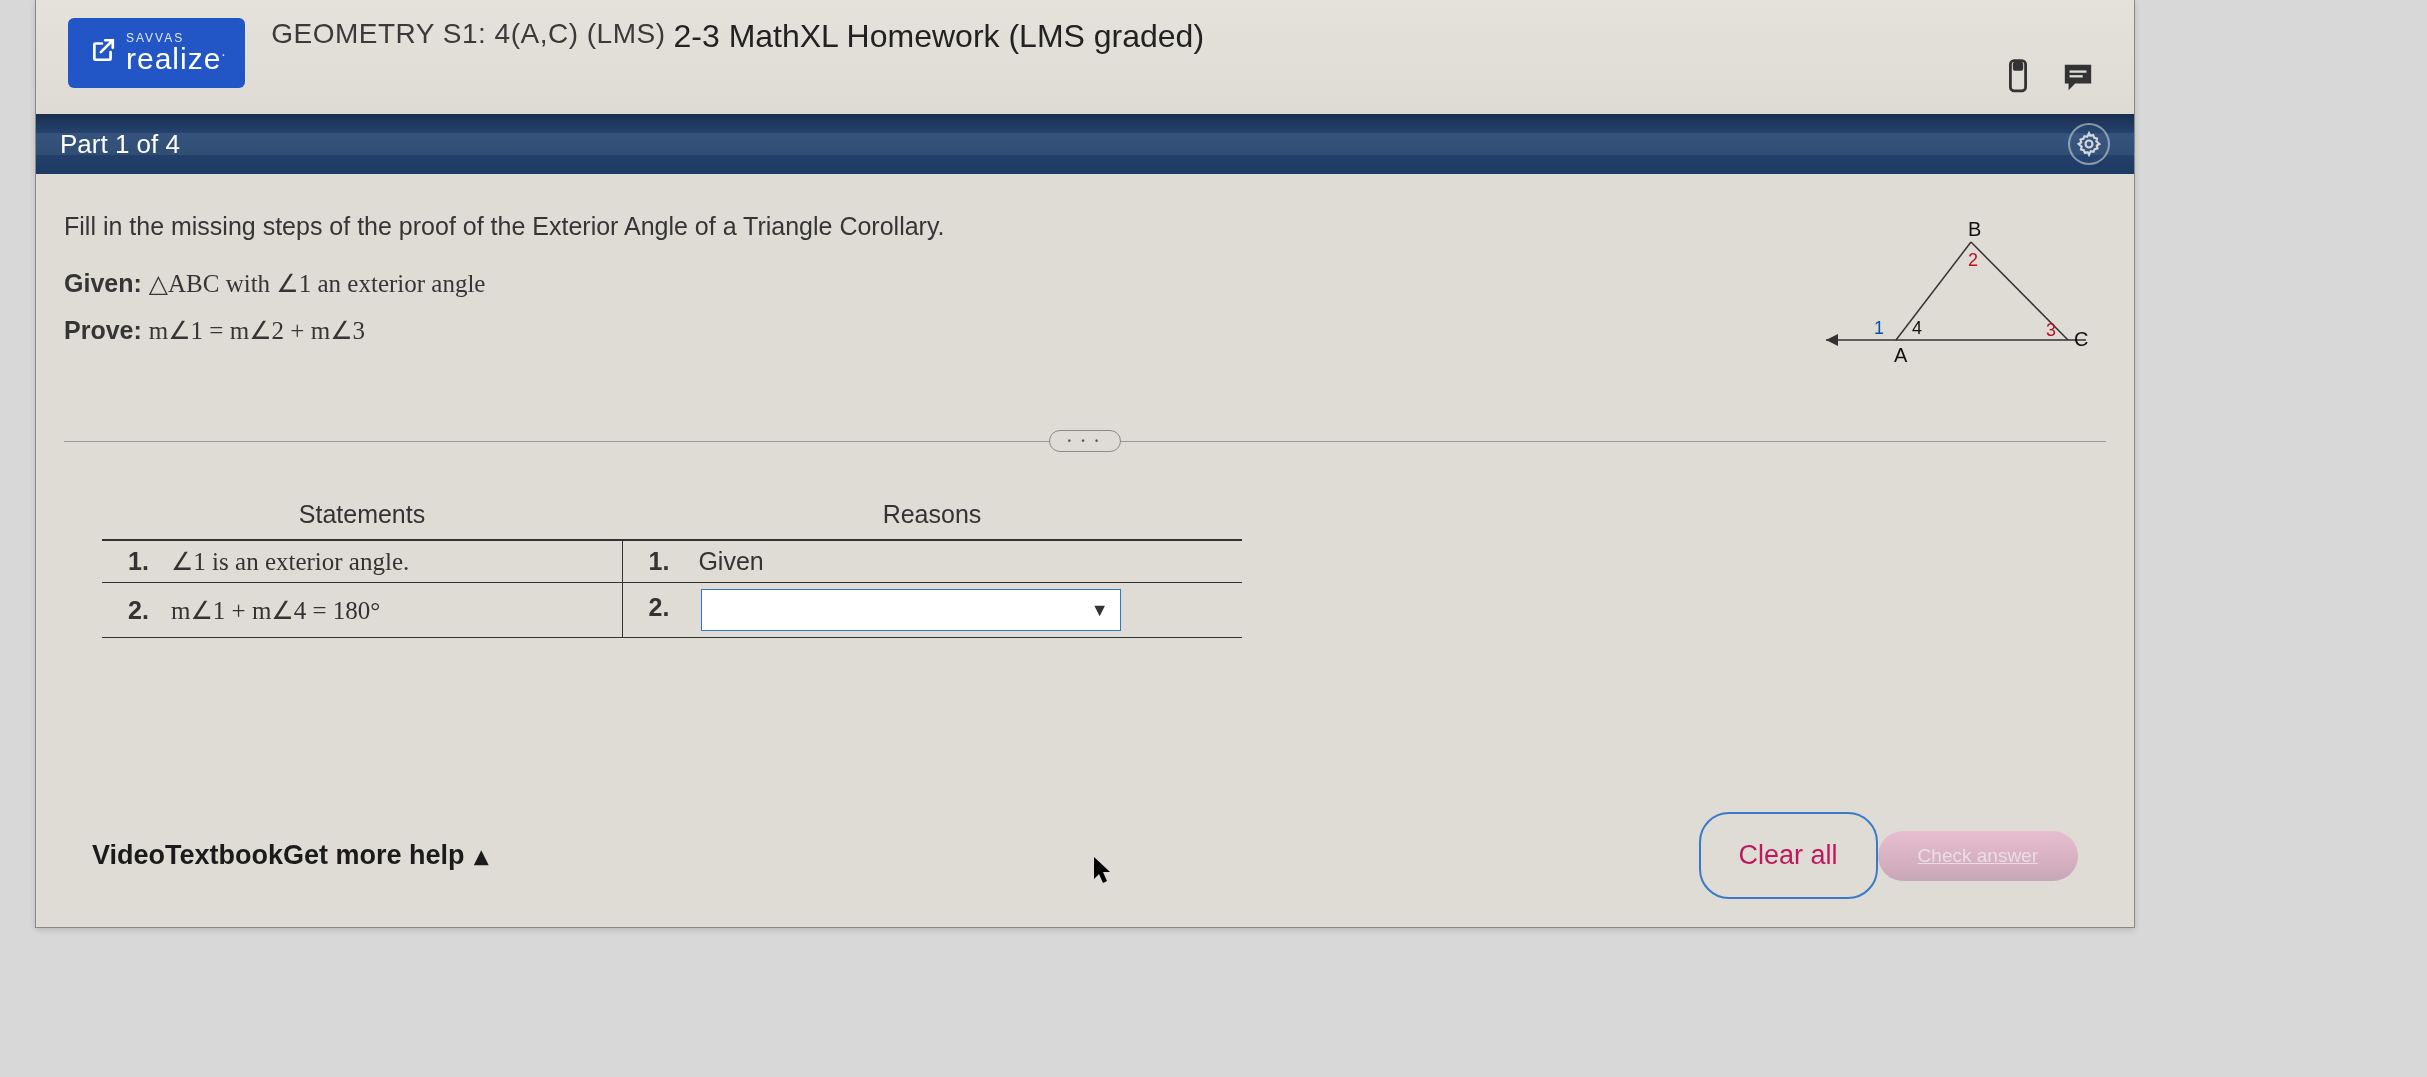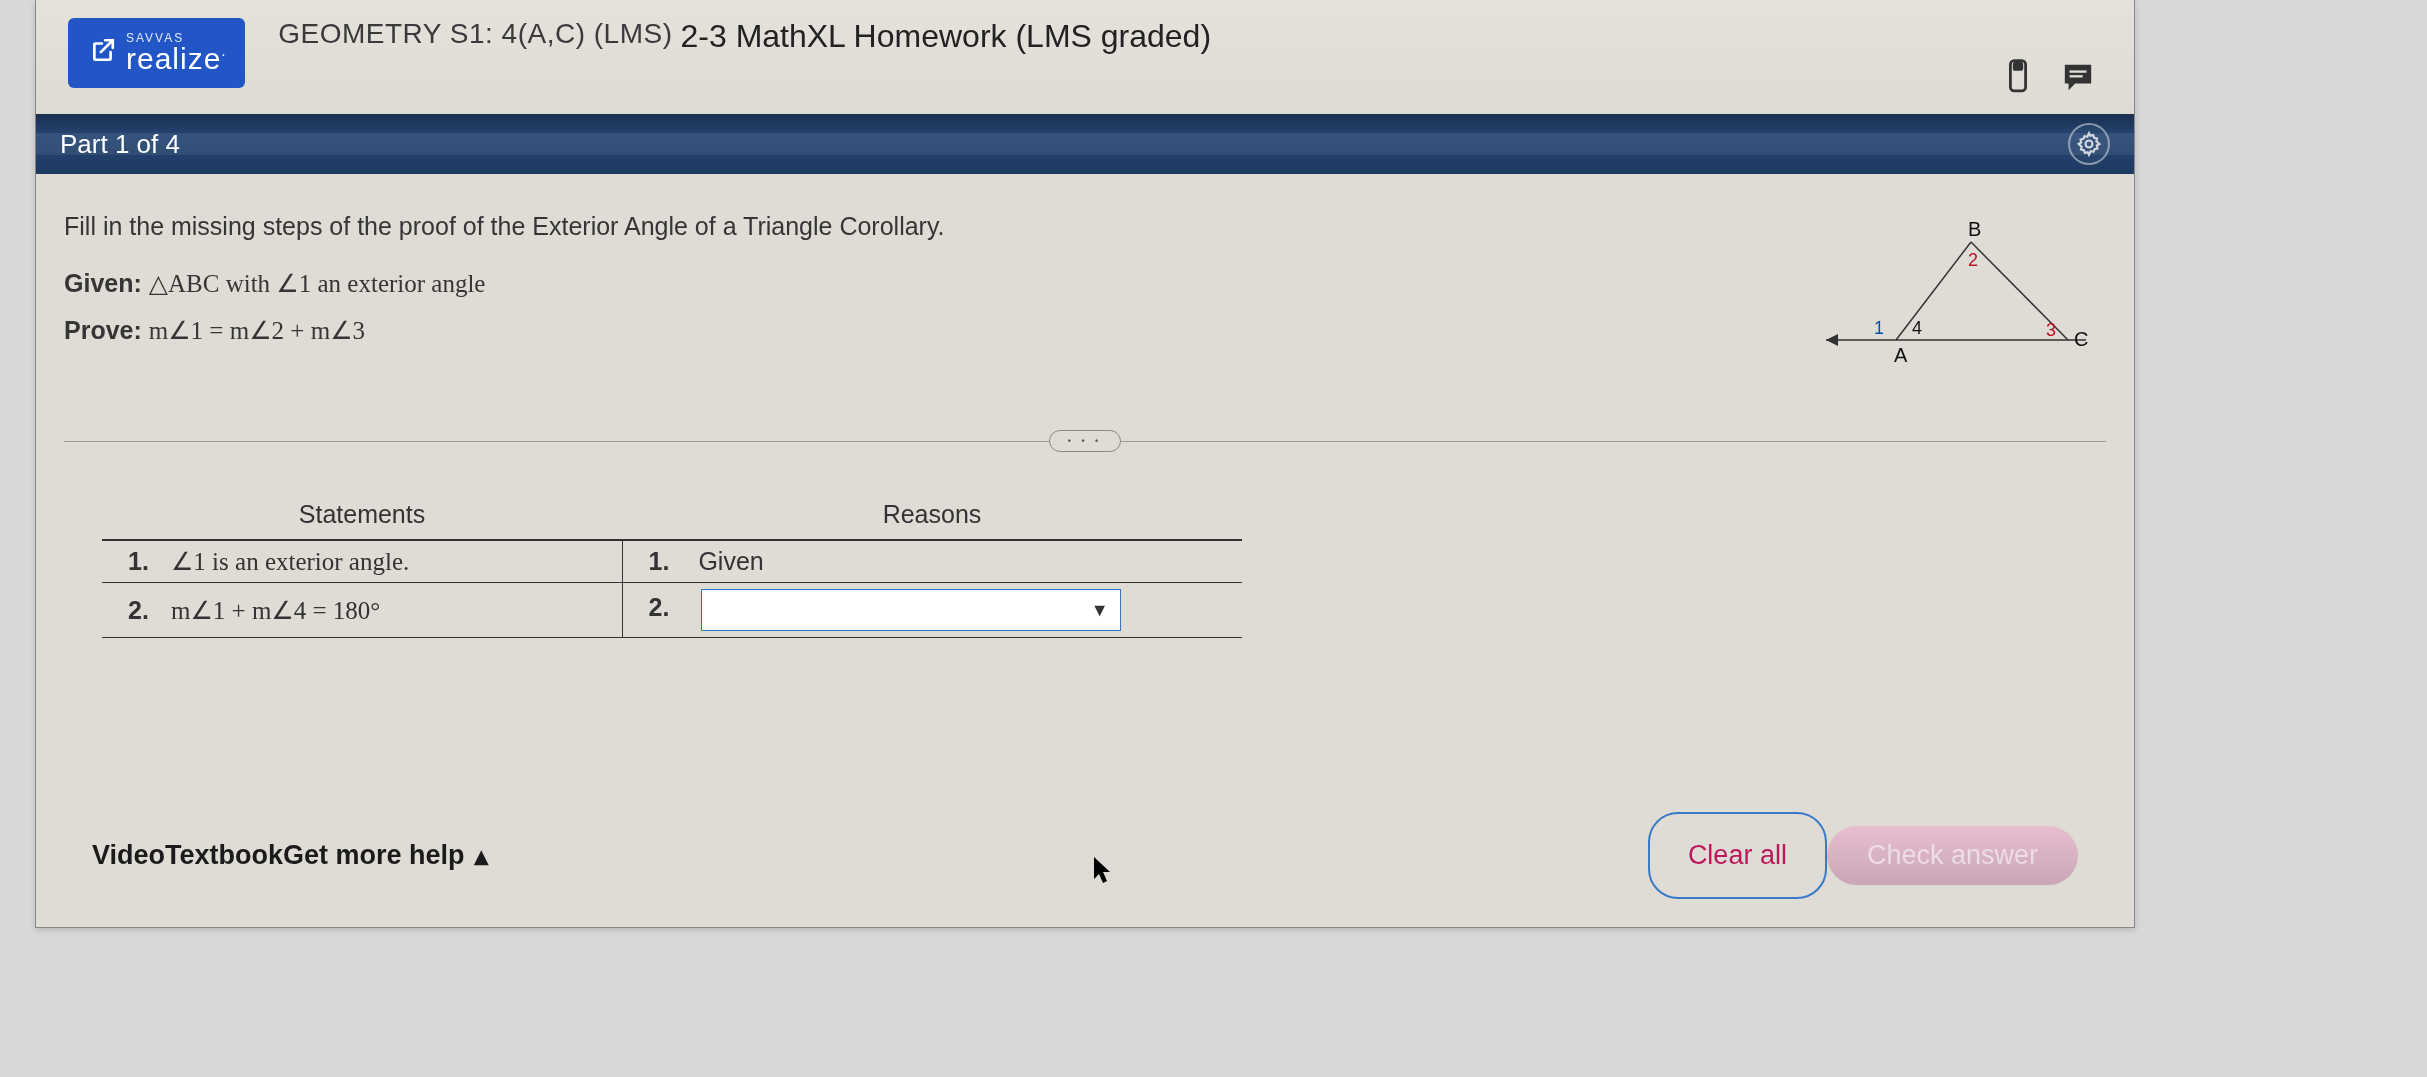--- a/index.html
+++ b/index.html
@@ -17,21 +17,21 @@
       width: 2100px;
       background: #dfdcd6;
       border: 1px solid #888;
       border-top: none;
       box-shadow: 0 2px 6px rgba(0,0,0,.15);
     }
     .header-bar {
       display: flex;
       align-items: flex-start;
       padding: 18px 32px;
-      gap: 33px;
+      gap: 26px;
       background: linear-gradient(to bottom, #e5e2dc, #dedbd4);
     }
     .brand-badge {
       background: #2256c7;
       color: #fff;
       padding: 14px 22px;
       border-radius: 6px;
       display: flex;
       align-items: center;
       gap: 10px;
@@ -168,24 +168,25 @@
       background: transparent;
       border-radius: 30px;
       padding: 26px 38px;
       font-size: 27px;
       cursor: pointer;
     }
     .check-btn {
       border: none;
       border-radius: 30px;
       padding: 14px 40px;
-      font-size: 27px;
+      font-size: 19px;
       background: linear-gradient(#e8becf, #c8a7b7);
       color: rgba(255,255,255,.55);
       cursor: not-allowed;
+      text-decoration: underline;
     }
     .cursor-pointer {
       position:absolute; left: 1092px; top: 855px; font-size:28px; color:#000; pointer-events:none;
     }
     .angle { font-family: 'Cambria Math','STIX',serif; }
   </style>
 </head>
 <body>
 
 <div class="page-wrapper">

